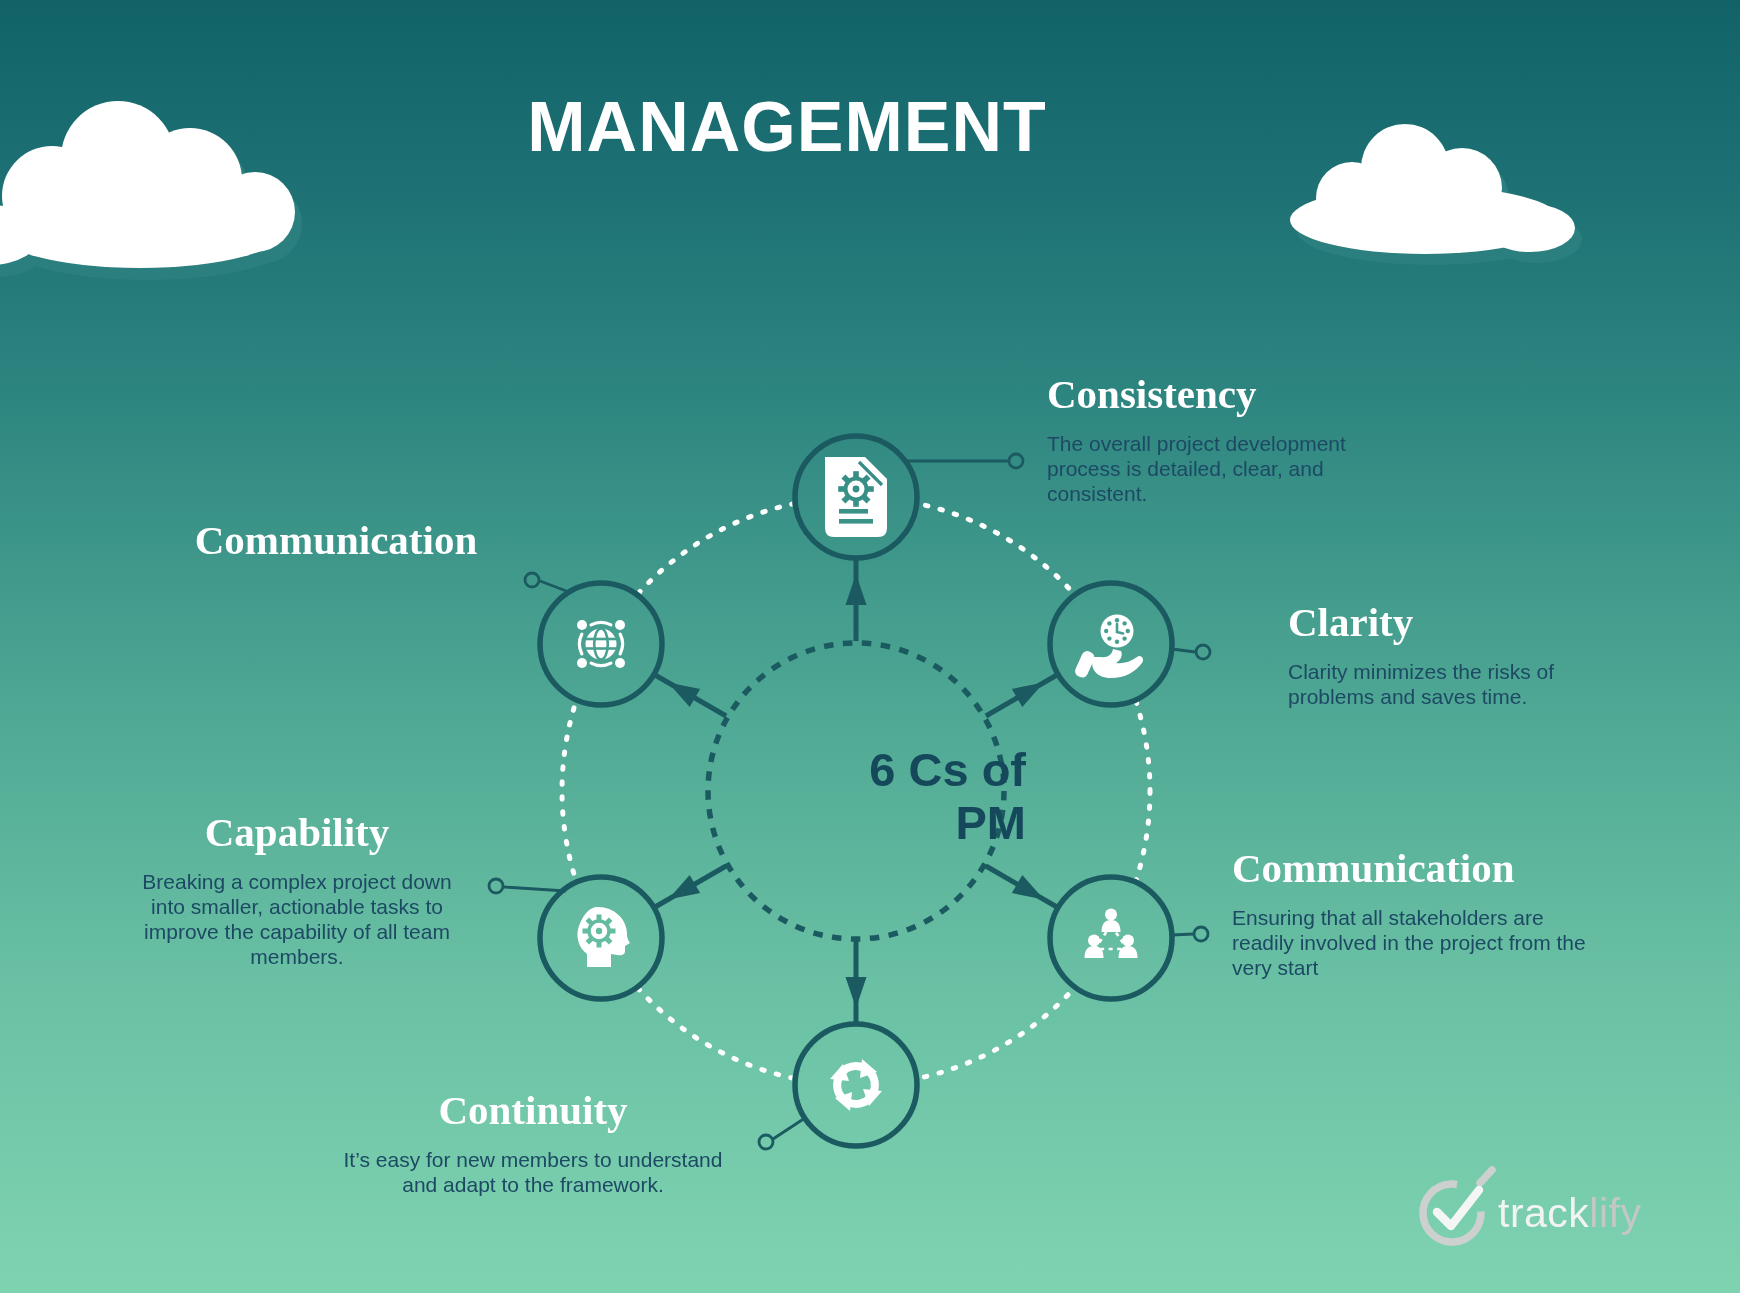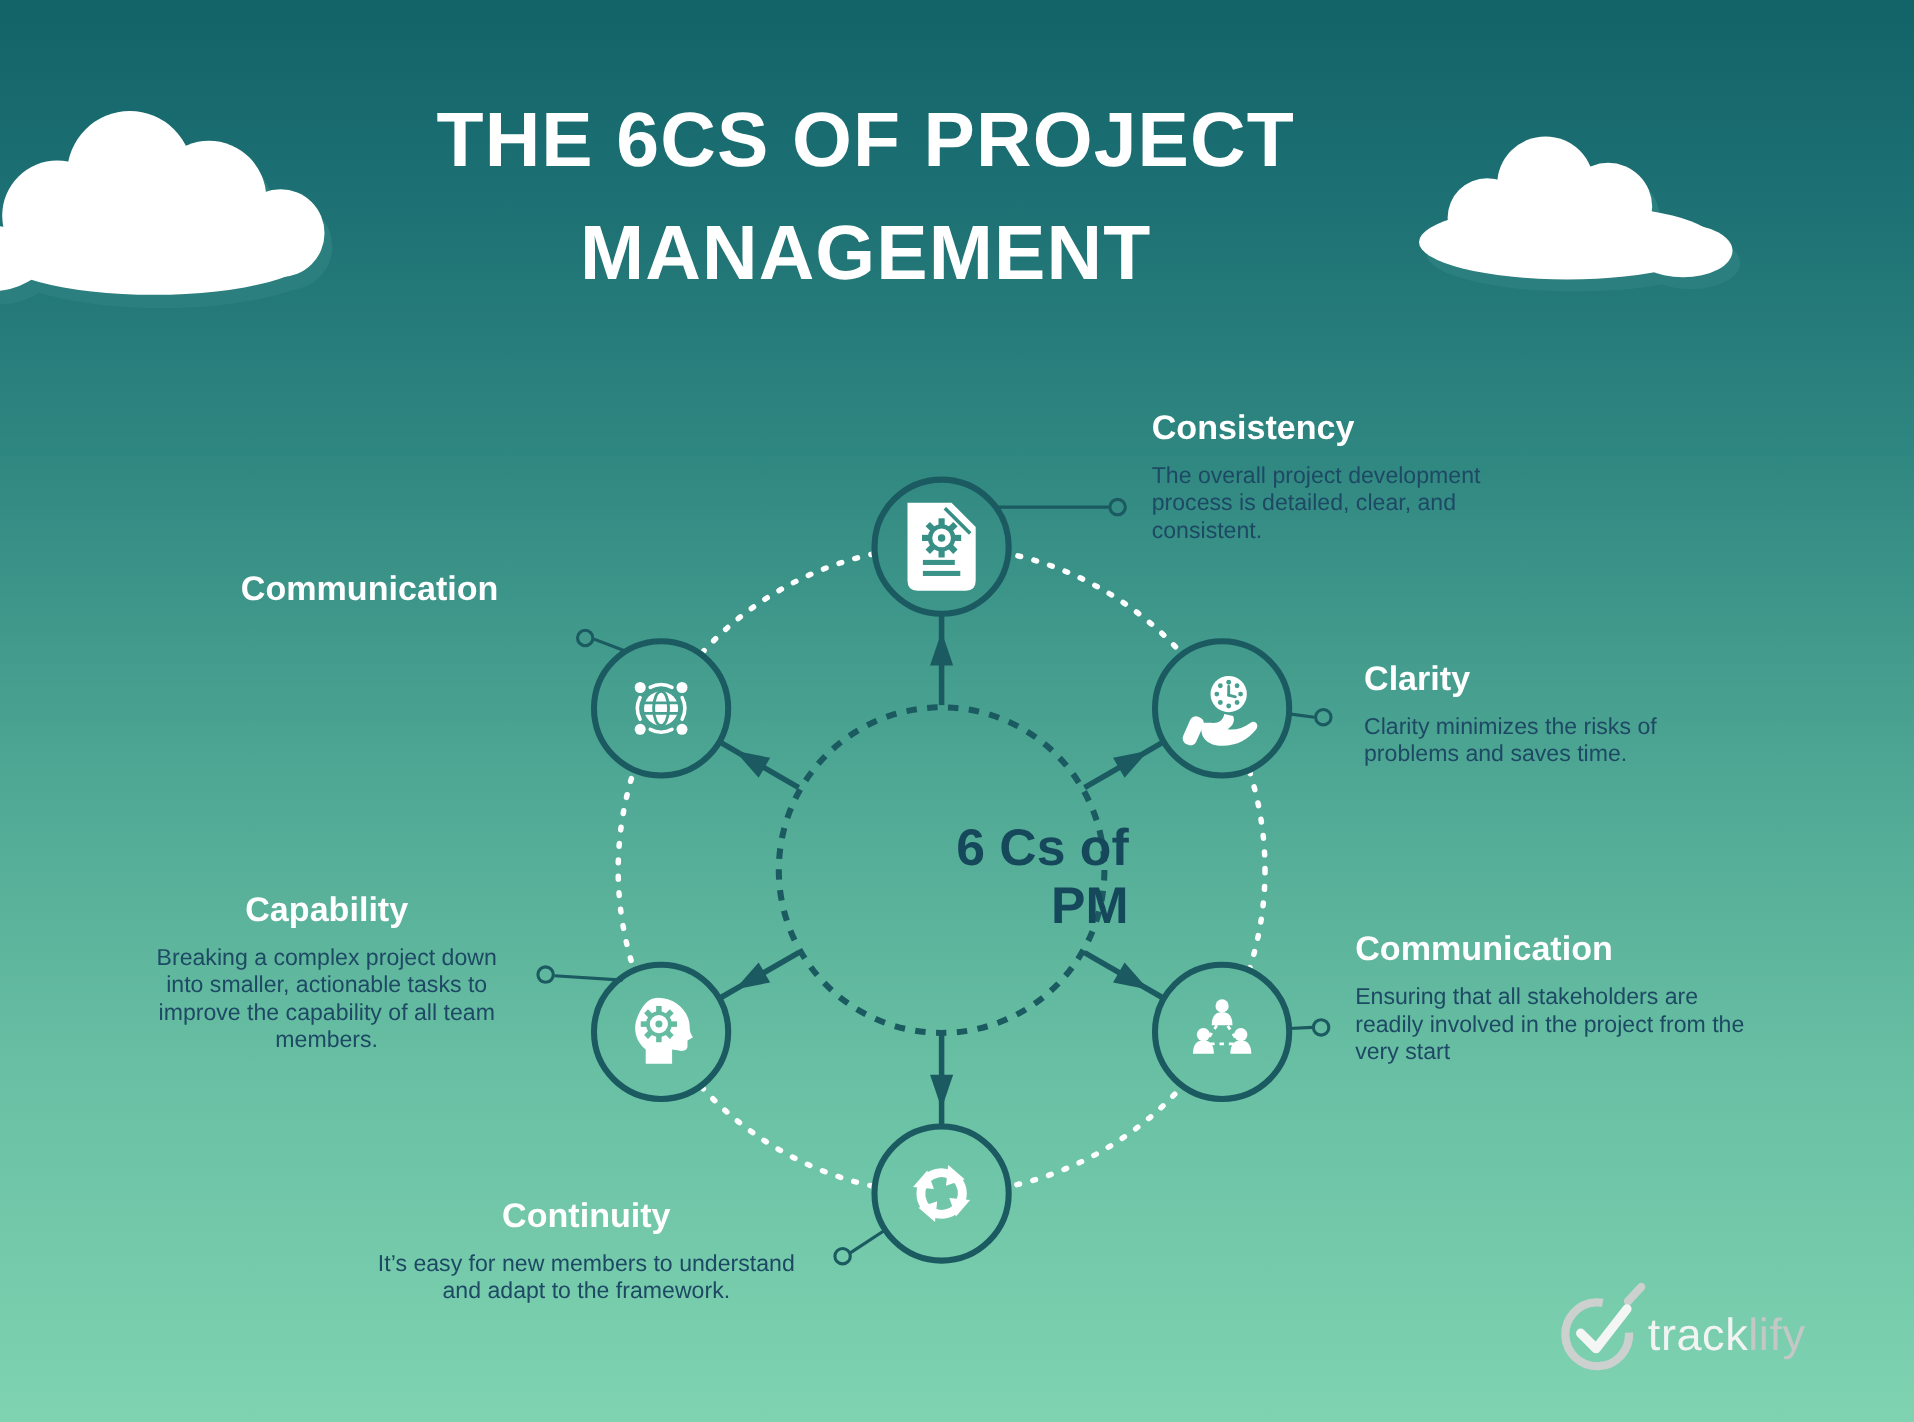--- a/index.html
+++ b/index.html
@@ -11,25 +11,25 @@
   .overlay{position:absolute;left:0;top:0;}
   .title{
     position:absolute;left:0;top:76px;width:1574px;text-align:center;
     color:#ffffff;font-size:70px;font-weight:700;line-height:1.47;letter-spacing:1px;
   }
   .center-label{
     position:absolute;left:686px;top:744px;width:340px;text-align:right;
     font-size:47px;line-height:1.12;font-weight:700;color:#16485c;
   }
   .item{position:absolute;}
-  .item h2{margin:0 0 15px 0;font-size:31px;font-weight:700;color:#ffffff;line-height:1.1;}
+  .item h2{margin:0 0 15px 0;font-size:41px;font-weight:700;color:#ffffff;line-height:1.1;font-family:Liberation Serif, serif;}
   .item p{margin:0;font-size:21px;line-height:1.19;color:#1d4964;}
   .item.right{text-align:center;}
   #item-consistency{left:1047px;top:372px;width:315px;}
-  #item-clarity{left:1240px;top:600px;width:310px;}
+  #item-clarity{left:1288px;top:600px;width:310px;}
   #item-collaboration{left:1232px;top:846px;width:355px;}
   #item-continuity{left:329px;top:1088px;width:408px;}
   #item-capability{left:128px;top:810px;width:338px;}
   #item-communication{left:164px;top:518px;width:344px;}
   .brand-text{
     position:absolute;left:1498px;top:1190px;font-size:41px;letter-spacing:.5px;
     color:#f2f4f4;font-weight:400;text-align:right;
   }
   .brand-text .suffix{color:#c3c8c7;}
 </style>
@@ -273,21 +273,20 @@
     </g>
 
     <g>
       <circle cx="1452" cy="1213" r="29" fill="none" stroke="#ccd1d0" stroke-width="7.5" stroke-dasharray="143 40" transform="rotate(-3 1452 1213)"></circle>
       <line x1="1480" y1="1183" x2="1492" y2="1170" stroke="#ccd1d0" stroke-width="7.5" stroke-linecap="round"></line>
       <path d="M 1437 1212 L 1451 1226 L 1479 1190" fill="none" stroke="#f4f6f6" stroke-width="8.5" stroke-linecap="round" stroke-linejoin="round"></path>
     </g>
   </svg>
 
   <div class="title">
-    <div>THE 6CS OF PROJECT</div>
     <div>MANAGEMENT</div>
   </div>
 
   <div class="center-label">
     <div>6 Cs of</div>
     <div>PM</div>
   </div>
 
   <div class="item" id="item-consistency">
     <h2>Consistency</h2>

